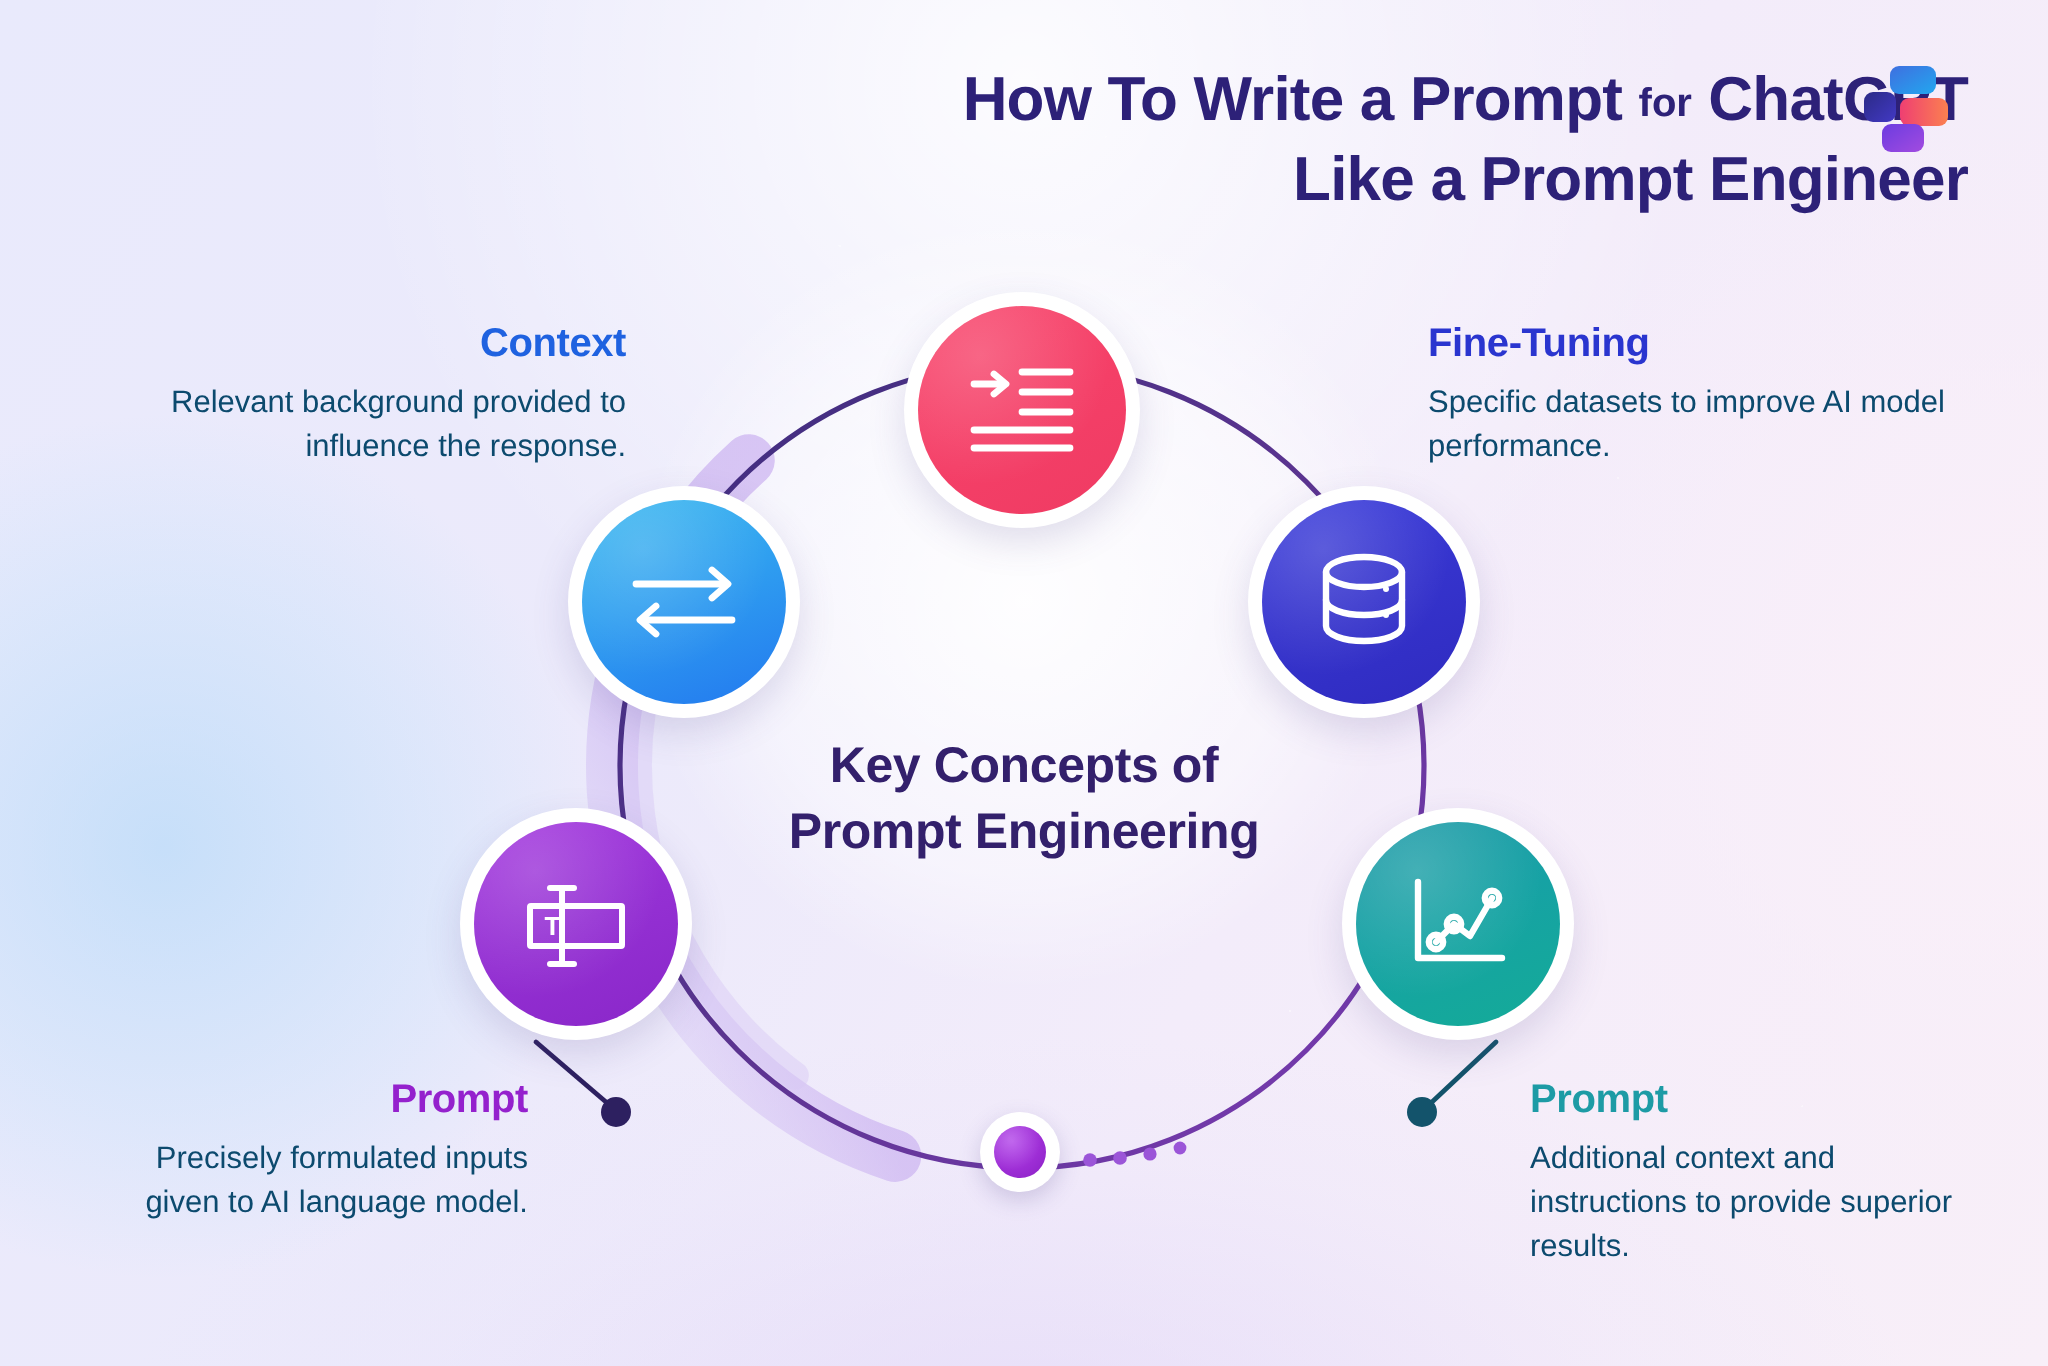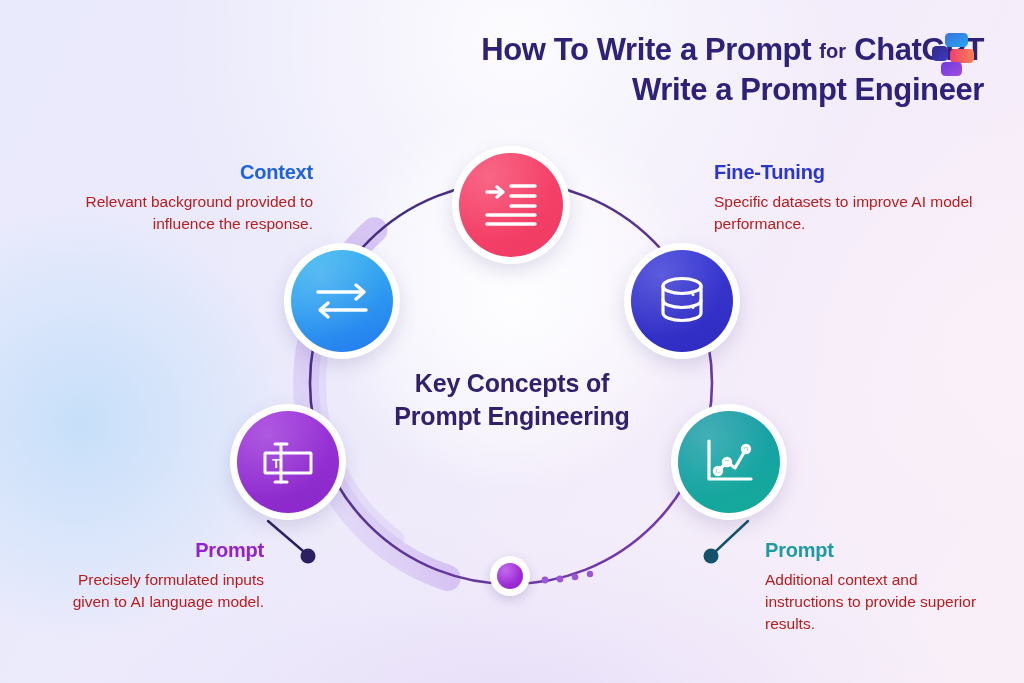--- a/index.html
+++ b/index.html
@@ -192,21 +192,21 @@
   .block { position: absolute; }
   .block .heading {
     font-size: 20px;
     font-weight: bold;
     margin: 0 0 7px 0;
     line-height: 1.2;
     letter-spacing: -0.2px;
   }
   .block .body {
     font-size: 15.5px;
-    color: #b91c1c;
+    color: #0c4a6e;
     line-height: 1.42;
     margin: 0;
   }
 
   #block-context   { left: 28px;  top: 160px; width: 285px; text-align: right; }
   #block-context   .heading { color: #1f62e0; }
 
   #block-finetune  { left: 714px; top: 160px; width: 285px; text-align: left; }
   #block-finetune  .heading { color: #2a35cf; }
 
@@ -229,21 +229,21 @@
   <div class="bg-layer bg-center-wash"></div>
   <div class="bg-layer bg-noise"></div>
 
   <div class="header">
     <h1 class="title">
       <span>
         <span>How To Write a Prompt</span>
         <span class="for">for</span>
         <span>ChatGPT</span>
       </span><br>
-      <span>Write a Prompt Engineer</span>
+      <span>Like a Prompt Engineer</span>
     </h1>
   </div>
 
   <div class="logo">
     <svg class="logo-mark" viewBox="0 0 50 50">
       <defs>
         <linearGradient id="lgBlue" x1="0" y1="0" x2="1" y2="1">
           <stop offset="0%" stop-color="#3f6fe0"></stop>
             <stop offset="100%" stop-color="#22a7ef"></stop>
         </linearGradient>

